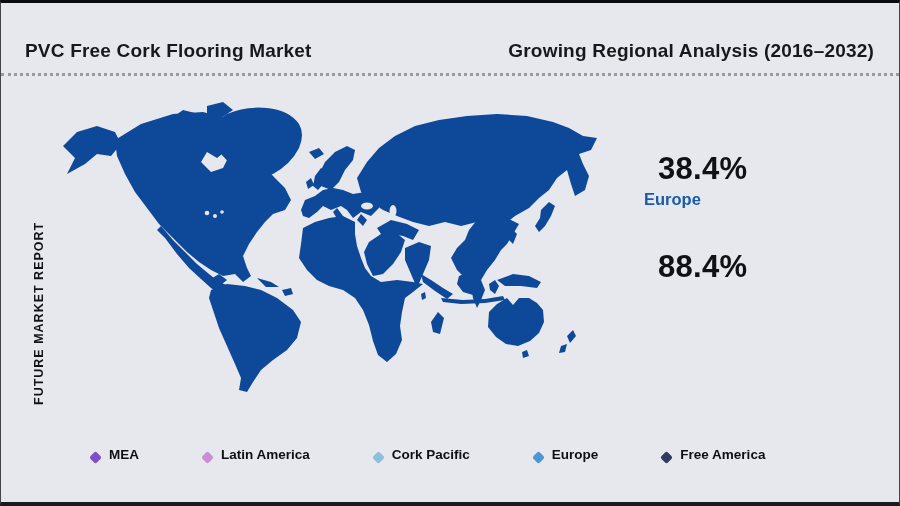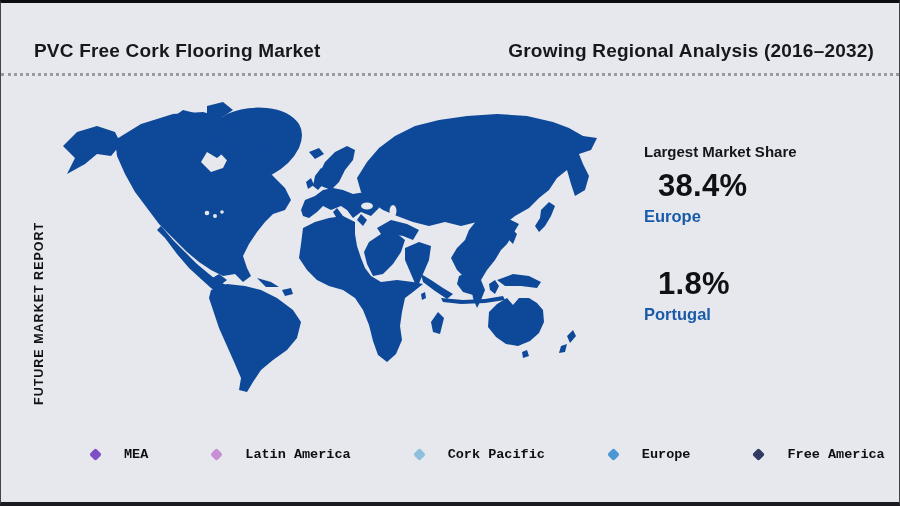--- a/index.html
+++ b/index.html
@@ -5,38 +5,38 @@
   html,body{margin:0;padding:0;background:#ffffff;}
   .frame{
     position:relative;width:900px;height:506px;box-sizing:border-box;
     background:#e7e8ee;overflow:hidden;
     border:1px solid #43434a;border-top:3px solid #0c0c10;border-bottom:4px solid #1a1a20;
     font-family:"Liberation Sans", sans-serif;
   }
   .header{
     position:absolute;top:0;left:0;right:0;height:73px;box-sizing:border-box;
     display:flex;align-items:flex-end;justify-content:space-between;
-    padding:0 25px 11px 33px;
+    padding:0 25px 11px 24px;
     border-bottom:3px dotted #9a9aa2;
   }
   .title{font-size:19px;font-weight:bold;color:#17181c;letter-spacing:.2px;white-space:nowrap;}
   .brand-vertical{
     position:absolute;left:31px;top:234px;height:168px;
     writing-mode:vertical-rl;transform:rotate(180deg);
     font-size:12.5px;font-weight:bold;letter-spacing:1px;color:#121316;white-space:nowrap;
   }
   .map-wrap{position:absolute;left:60px;top:95px;width:560px;height:325px;}
   .map-wrap svg{display:block;width:100%;height:100%;}
   .stats{position:absolute;left:643px;top:140px;width:245px;}
   .stat{margin-bottom:40px;}
   .stat-label{font-size:15px;font-weight:bold;color:#15161a;}
   .stat-value{font-size:31px;font-weight:bold;color:#101114;margin:8px 14px 3px;letter-spacing:.3px;}
   .stat-region{font-size:16.5px;font-weight:bold;color:#1a5ba9;}
   .legend{position:absolute;left:90px;bottom:40px;display:flex;align-items:center;gap:64px;}
-  .legend-item{display:flex;align-items:center;gap:24px;font-family:Liberation Mono, monospace;}
+  .legend-item{display:flex;align-items:flex-end;gap:9px;}
   .legend-label{font-size:13.5px;font-weight:bold;color:#0e0f12;white-space:nowrap;}
   .dot{width:9px;height:9px;border-radius:2px;transform:rotate(45deg);flex:0 0 auto;}
 </style>
 </head>
 <body>
 
 <div class="frame">
 
   <div class="header">
     <div class="title">PVC Free Cork Flooring Market</div>
@@ -85,27 +85,25 @@
         <ellipse cx="332" cy="113" rx="3.5" ry="6"></ellipse>
         <circle cx="146" cy="115" r="2.3"></circle>
         <circle cx="154" cy="118" r="2"></circle>
         <circle cx="161" cy="114" r="1.8"></circle>
       </g>
     </svg>
   </div>
 
   <div class="stats">
     <div class="stat">
-      <div class="stat-label">Largest Market Share</div>
       <div class="stat-value">38.4%</div>
       <div class="stat-region">Europe</div>
     </div>
     <div class="stat">
-      <div class="stat-value">1.8%</div>
-      <div class="stat-region">Portugal</div>
+      <div class="stat-value">88.4%</div>
     </div>
   </div>
 
   <div class="legend">
     <div class="legend-item">
       <span class="dot" style="background: rgb(126, 79, 196);"></span>
       <span class="legend-label">MEA</span>
     </div>
     <div class="legend-item">
       <span class="dot" style="background: rgb(201, 143, 214);"></span>

